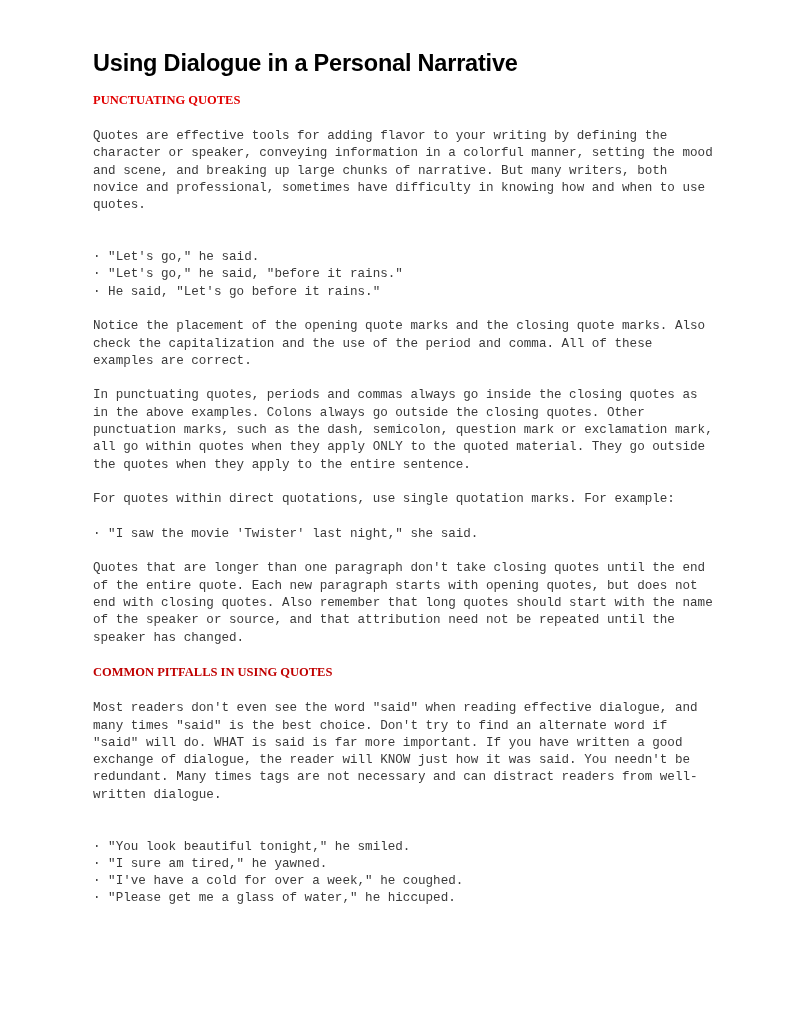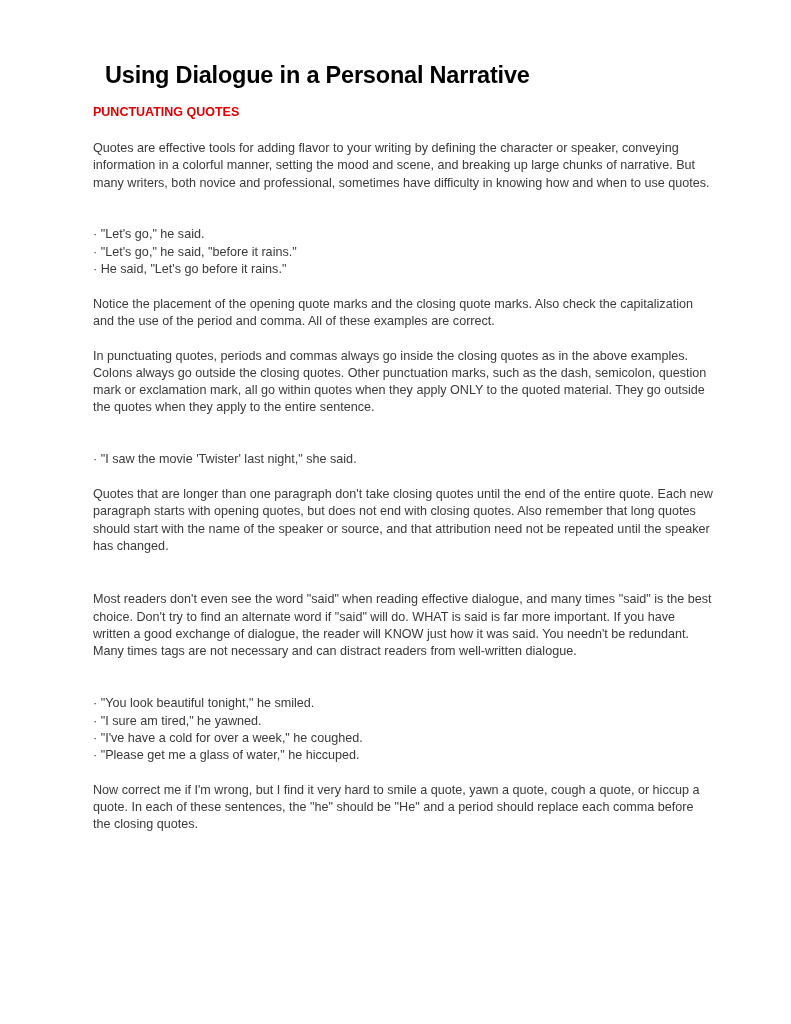--- a/index.html
+++ b/index.html
@@ -5,30 +5,30 @@
   html, body { margin: 0; padding: 0; background: #ffffff; }
   body { width: 791px; height: 1024px; position: relative; overflow: hidden; }
   .page {
     position: absolute; left: 93px; top: 48px; width: 620px;
     font-family: "DejaVu Sans", "Liberation Sans", sans-serif;
     color: #3a3a3a;
   }
   .title {
     font-family: "Liberation Sans", "DejaVu Sans", sans-serif;
     font-weight: bold; font-size: 23.5px; color: #000000;
-    margin: 12px; line-height: 30px; letter-spacing: -0.2px;
+    margin: 0; line-height: 30px; letter-spacing: -0.2px;
   }
   .h2 {
-    font-family: Liberation Sans, sans-serif;
+    font-family: Liberation Serif, serif;
     font-weight: bold; font-size: 12.5px; margin: 0; line-height: 17px;
   }
   .h2.first { color: #e00000; margin-top: 14px; }
   .h2.second { color: #c00000; }
   p, .bullets {
-    font-family: Liberation Sans, sans-serif;
+    font-family: Liberation Mono, monospace;
     font-size: 12.6px; line-height: 17.3px; margin: 0; color: #3a3a3a;
   }
   .gap { height: 17.3px; }
   .gap-h { height: 19px; }
   .bullets div { white-space: nowrap; }
 </style>
 </head>
 <body>
 
 <div class="page">
@@ -43,34 +43,35 @@
   <div class="bullets">
     <div>· "Let's go," he said.</div>
     <div>· "Let's go," he said, "before it rains."</div>
     <div>· He said, "Let's go before it rains."</div>
   </div>
   <div class="gap"></div>
   <p>Notice the placement of the opening quote marks and the closing quote marks. Also check the capitalization and the use of the period and comma. All of these examples are correct.</p>
   <div class="gap"></div>
   <p>In punctuating quotes, periods and commas always go inside the closing quotes as in the above examples. Colons always go outside the closing quotes. Other punctuation marks, such as the dash, semicolon, question mark or exclamation mark, all go within quotes when they apply ONLY to the quoted material. They go outside the quotes when they apply to the entire sentence.</p>
   <div class="gap"></div>
+  <p>For quotes within direct quotations, use single quotation marks. For example:</p>
   <div class="gap"></div>
   <div class="bullets">
     <div>· "I saw the movie 'Twister' last night," she said.</div>
   </div>
   <div class="gap"></div>
   <p>Quotes that are longer than one paragraph don't take closing quotes until the end of the entire quote. Each new paragraph starts with opening quotes, but does not end with closing quotes. Also remember that long quotes should start with the name of the speaker or source, and that attribution need not be repeated until the speaker has changed.</p>
   <div class="gap"></div>
 
+  <div class="h2 second">COMMON PITFALLS IN USING QUOTES</div>
   <div class="gap-h"></div>
 
   <p>Most readers don't even see the word "said" when reading effective dialogue, and many times "said" is the best choice. Don't try to find an alternate word if "said" will do. WHAT is said is far more important. If you have written a good exchange of dialogue, the reader will KNOW just how it was said. You needn't be redundant. Many times tags are not necessary and can distract readers from well-written dialogue.</p>
   <div class="gap"></div>
   <div class="gap"></div>
   <div class="bullets">
     <div>· "You look beautiful tonight," he smiled.</div>
     <div>· "I sure am tired," he yawned.</div>
     <div>· "I've have a cold for over a week," he coughed.</div>
     <div>· "Please get me a glass of water," he hiccuped.</div>
   </div>
   <div class="gap"></div>
-  <p>Now correct me if I'm wrong, but I find it very hard to smile a quote, yawn a quote, cough a quote, or hiccup a quote. In each of these sentences, the "he" should be "He" and a period should replace each comma before the closing quotes.</p>
 </div>
 
 </body></html>

